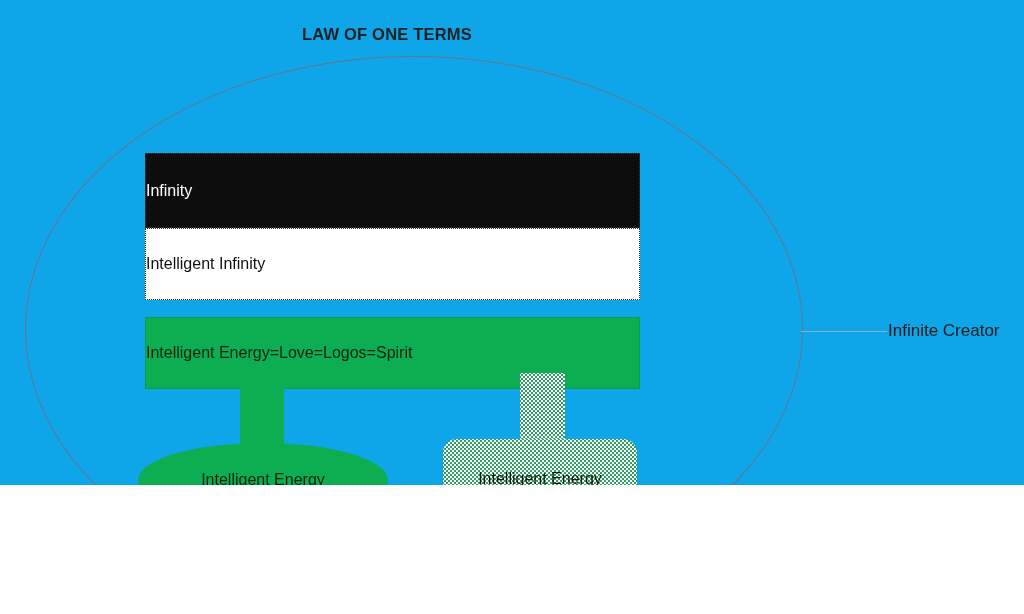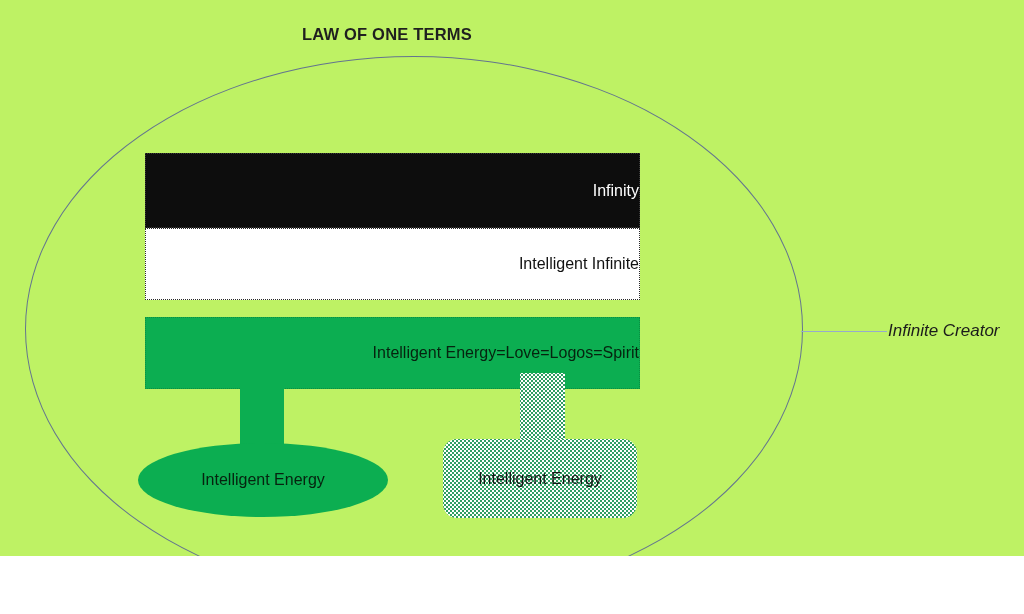--- a/index.html
+++ b/index.html
@@ -1,32 +1,32 @@
 <!DOCTYPE html>
 <html><head>
 <meta charset="utf-8">
 <style>
   html,body{margin:0;padding:0;background:#ffffff;}
   body{font-family:"Liberation Sans", sans-serif; -webkit-font-smoothing:antialiased;}
   .canvas{
-    position:relative; width:1024px; height:556px; background:#bef264; overflow:hidden;
+    position:relative; width:1024px; height:485px; background:#0ea5e9; overflow:hidden;
   }
   .diagram-title{
     position:absolute; left:286px; top:25px; width:202px;
     text-align:center; font-size:16.5px; font-weight:bold; color:#1f1f1f;
     letter-spacing:.2px;
   }
   .outer-ellipse{
     position:absolute; left:25px; top:56px; width:776px; height:544px;
     border:1.4px solid #64758f; border-radius:50%;
     background:transparent;
   }
   .layer{
     position:absolute; left:145px; width:495px;
-    display:flex; align-items:center; justify-content:flex-end;
+    display:flex; align-items:center; justify-content:flex-start;
     font-size:16px; box-sizing:border-box;
   }
   .layer-infinity{
     top:153px; height:75px; background:#0d0d0d; color:#ffffff;
     border:1px dotted #3a3a3a;
   }
   .layer-int-infinity{
     top:228px; height:72px; background:#ffffff; color:#111111;
     border:1px dotted #2b2b2b;
   }
@@ -61,38 +61,38 @@
     border-radius:14px;
     display:flex; align-items:center; justify-content:center;
     font-size:16px; color:#151515;
   }
   .creator-connector{
     position:absolute; left:801px; top:331px; width:86px; height:0;
     border-top:1.5px solid #97aacd;
   }
   .creator-label{
     position:absolute; left:888px; top:321px;
-    font-size:17px; color:#1b1b1b; white-space:nowrap;font-style:italic;
+    font-size:17px; color:#1b1b1b; white-space:nowrap;
   }
 </style>
 </head>
 <body>
 
 <div class="canvas">
 
   <div class="diagram-title">LAW OF ONE TERMS</div>
 
   <div class="outer-ellipse"></div>
 
   <div class="layer layer-infinity">
     <span>Infinity</span>
   </div>
 
   <div class="layer layer-int-infinity">
-    <span>Intelligent Infinite</span>
+    <span>Intelligent Infinity</span>
   </div>
 
   <div class="layer layer-int-energy">
     <span>Intelligent Energy=Love=Logos=Spirit</span>
   </div>
 
   <div class="stem-solid"></div>
 
   <div class="energy-ellipse">
     <span>Intelligent Energy</span>

